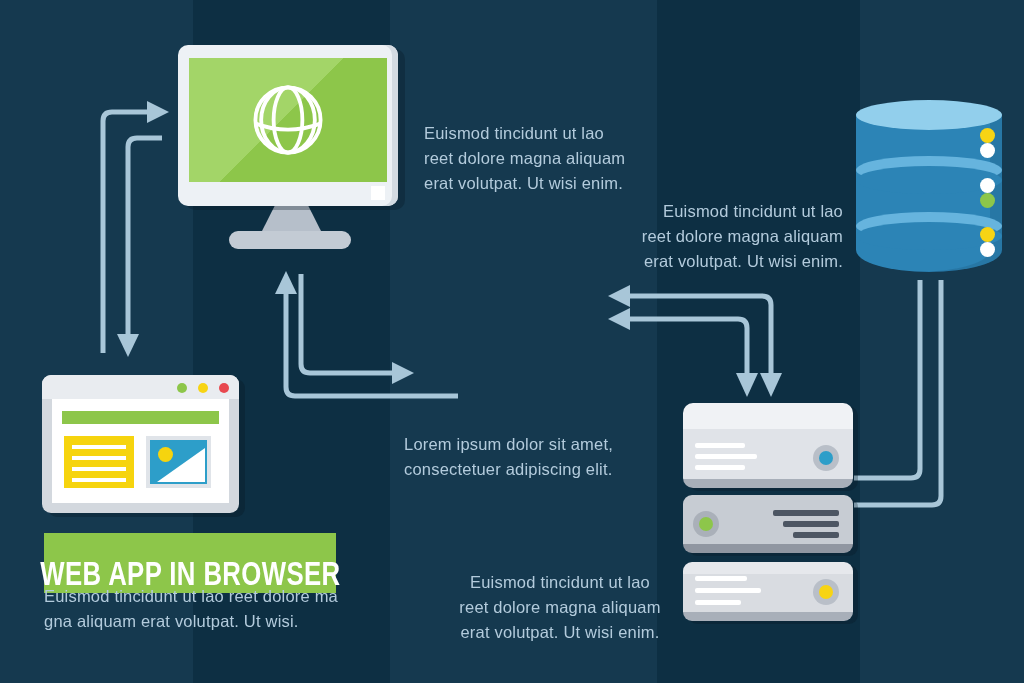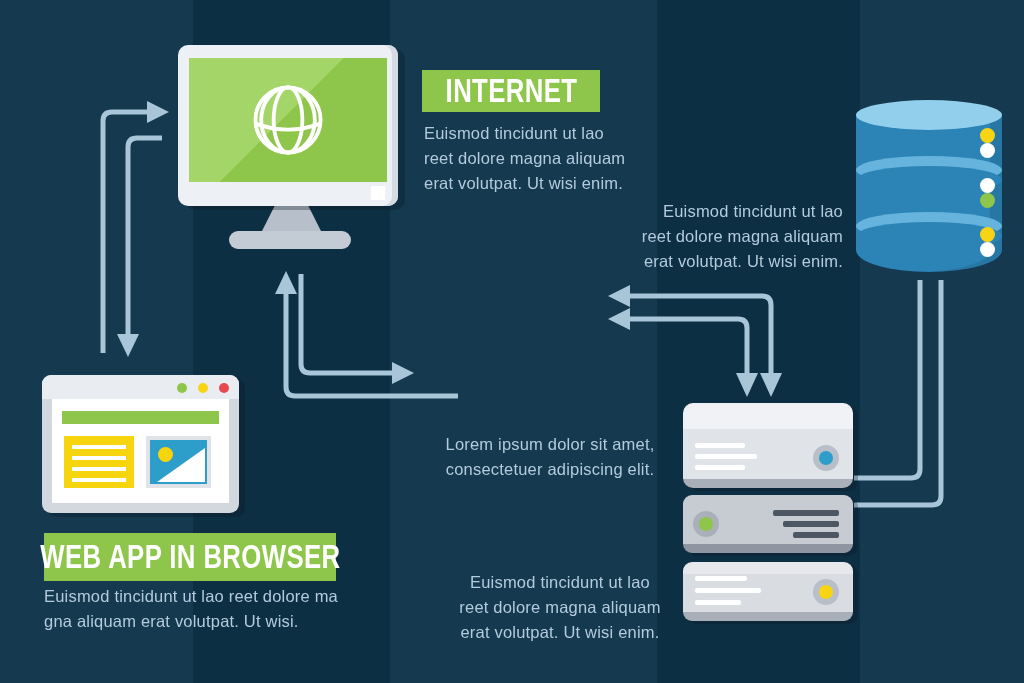--- a/index.html
+++ b/index.html
@@ -24,29 +24,29 @@
   #wires path.w{fill:none;stroke:var(--arrow,#a8c6d8);stroke-width:5;stroke-linejoin:round;}
   #wires path.head{fill:var(--arrow,#a8c6d8);stroke:none;}
 
   
   .badge{position:absolute;z-index:4;display:flex;align-items:center;justify-content:center;
          background:var(--accent-green,#8dc64a);color:var(--badge-text,#fff);
          font-weight:700;font-size:33px;}
   .badge span{display:inline-block;transform:scaleX(.78);white-space:nowrap;letter-spacing:.5px;}
   .badge-internet{left:422px;top:70px;width:178px;height:42px;}
   .badge-database{left:688px;top:155px;width:152px;height:40px;font-size:31px;}
-  .badge-webapp{left:44px;top:533px;width:292px;height:48px;}
+  .badge-webapp{left:44px;top:533px;width:292px;height:60px;align-items:flex-end;}
   .badge-webserver{left:470px;top:517px;width:180px;height:42px;}
   .desc{position:absolute;z-index:4;color:var(--body-text,#b3cbdc);
         font-size:16.5px;line-height:1.52;letter-spacing:.2px;white-space:pre-line;}
   .desc-internet{left:424px;top:121px;}
   .desc-database{right:181px;top:199px;text-align:right;}
   .desc-webapp{left:44px;top:584px;}
   .desc-webserver{left:452px;top:570px;width:216px;text-align:center;}
-  .desc-api{left:404px;top:432px;width:220px;text-align:center;margin-left:36px;}
+  .desc-api{left:404px;top:432px;width:220px;text-align:left;}
 
   
   .monitor{position:absolute;left:178px;top:45px;width:220px;height:212px;z-index:2;}
   .m-neck{position:absolute;left:82px;top:160px;width:63px;height:30px;background:#b6bfca;
           clip-path:polygon(24% 0,76% 0,100% 100%,0 100%);}
   .m-base{position:absolute;left:51px;top:186px;width:122px;height:18px;border-radius:9px;background:#c3cbd4;}
   .m-frame{position:absolute;left:0;top:0;width:220px;height:161px;background:#edf1f5;border-radius:10px;
            box-shadow:inset -6px 0 0 #d4dbe2,7px 4px 0 rgba(8,23,34,.3);}
   .m-screen{position:absolute;left:11px;top:13px;width:198px;height:124px;
             background:linear-gradient(135deg,#a3d568 0 48%,var(--accent-green,#8dc64a) 48%);}
@@ -224,23 +224,20 @@
       <span class="lnd" style="right:14px;top:37px;width:46px;"></span>
     </div>
     <div class="unit unit3">
       <span class="ln" style="left:12px;top:14px;width:52px;"></span>
       <span class="ln" style="left:12px;top:26px;width:66px;"></span>
       <span class="ln" style="left:12px;top:38px;width:46px;"></span>
       <span class="chip ring-light" style="left:130px;top:17px;--c:var(--dot-yellow);"></span>
     </div>
   </div>
 
-  <div class="badge badge-internet">
-    <span>INTERNET</span>
-  </div>
   <div class="desc desc-internet">Euismod tincidunt ut lao
 reet dolore magna aliquam
 erat volutpat. Ut wisi enim.</div>
 
   <div class="desc desc-database">Euismod tincidunt ut lao
 reet dolore magna aliquam
 erat volutpat. Ut wisi enim.</div>
 
   <div class="desc desc-api">Lorem ipsum dolor sit amet,
 consectetuer adipiscing elit.</div>

